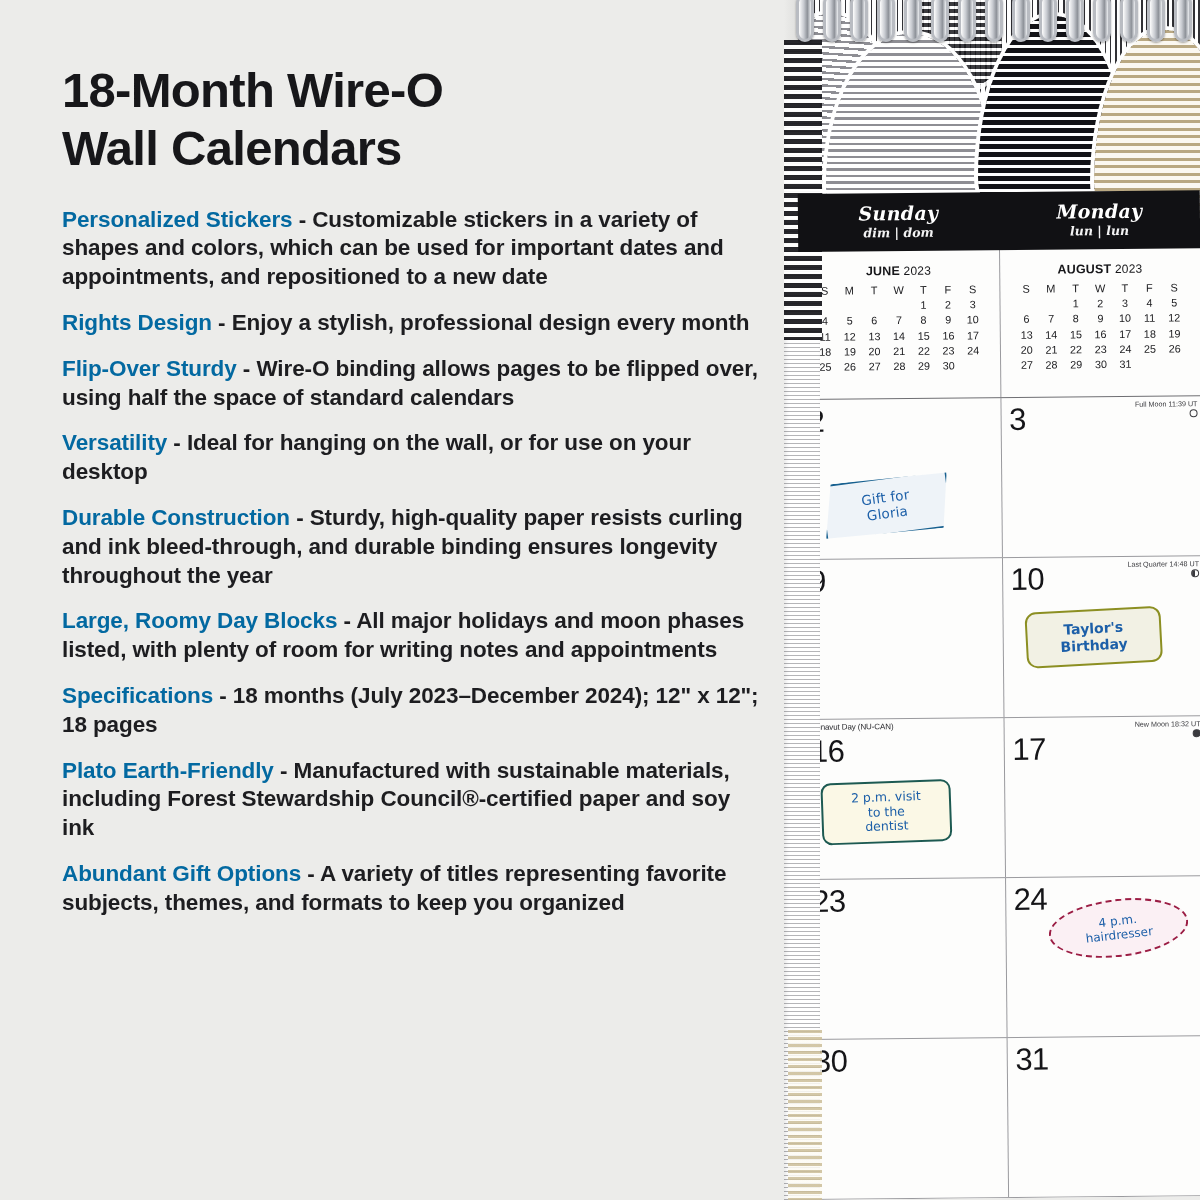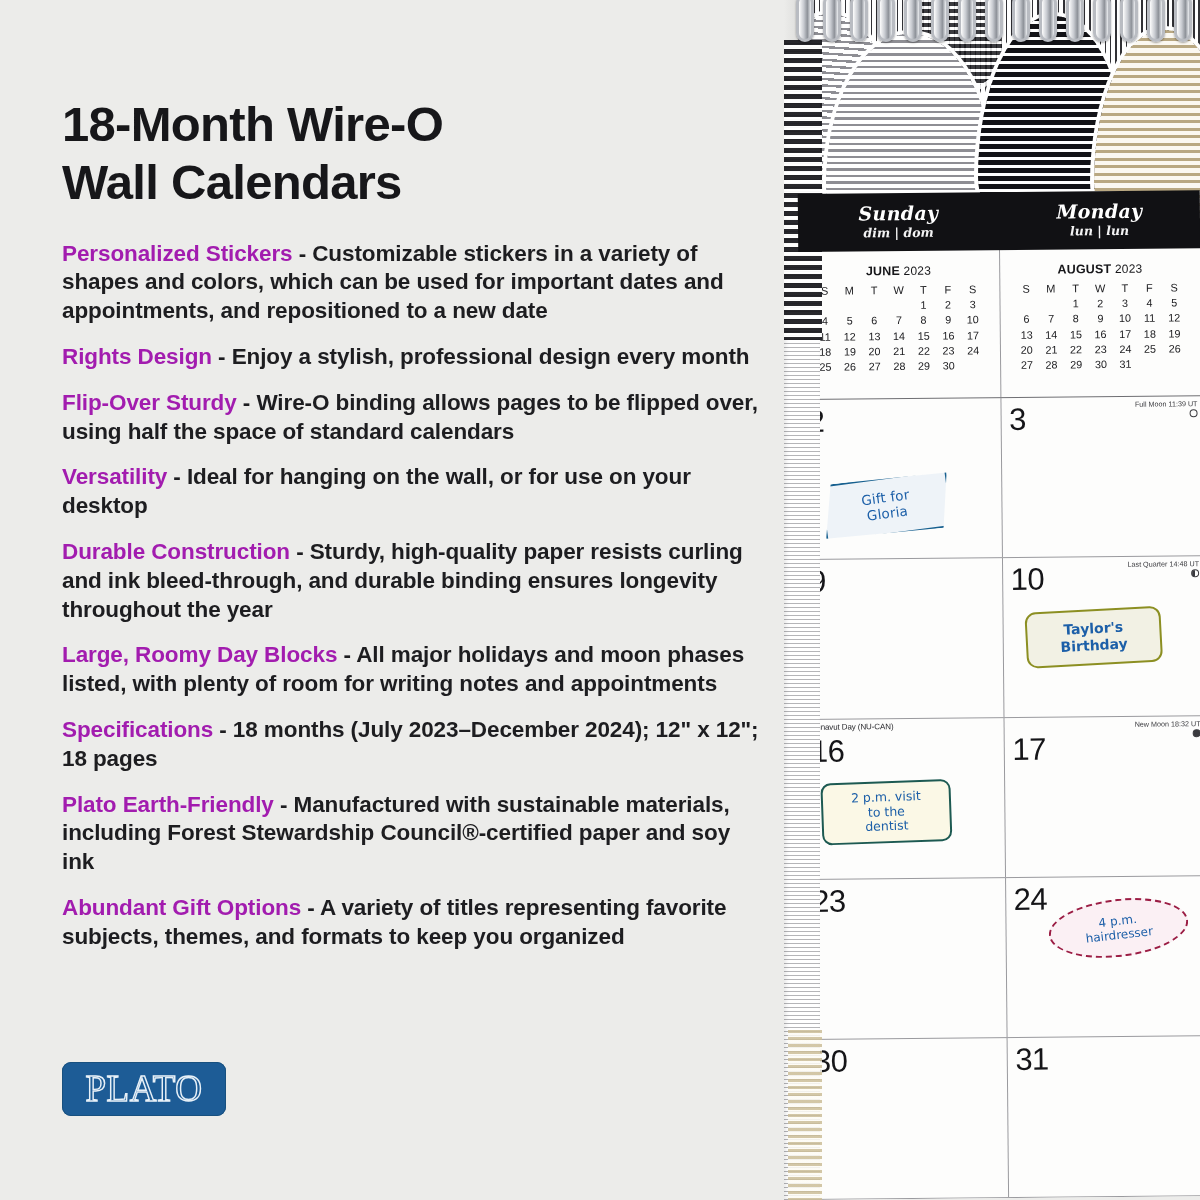--- a/index.html
+++ b/index.html
@@ -8,21 +8,21 @@
     font-family:"Liberation Sans", sans-serif;
     background:#ececea;
     position:relative;
     overflow:hidden;
   }
 
   
   #left-panel {
     position:absolute; left:0; top:0; width:800px; height:1200px;
     background:#ececea;
-    padding:96px 0 0 62px;
+    padding:62px 0 0 62px;
   }
 
   #page-title {
     font-size:49px;
     font-weight:bold;
     line-height:1.18;
     letter-spacing:-0.7px;
     color:#17171a;
     width:660px;
     white-space:pre-line;
@@ -30,21 +30,21 @@
 
   #feature-list { margin-top:28px; width:700px; }
 
   .feature-item {
     font-size:22.5px;
     line-height:1.28;
     color:#1d1d20;
     margin-bottom:17px;
     letter-spacing:-0.1px;
   }
-  .feature-term { font-weight:bold; color:#a21caf; }
+  .feature-term { font-weight:bold; color:#0369a1; }
   .feature-desc { font-weight:bold; }
 
   
   #brand-block { position:absolute; left:62px; top:1062px; }
 
   #plato-logo {
     width:164px; height:54px;
     background:#1d5c96;
     border-radius:9px;
     position:relative;
@@ -310,23 +310,20 @@
     <p class="feature-item">
       <span class="feature-term">Plato Earth-Friendly</span><span class="feature-desc"> - Manufactured with sustainable materials, including Forest Stewardship Council®-certified paper and soy ink</span>
     </p>
     <p class="feature-item">
       <span class="feature-term">Abundant Gift Options</span><span class="feature-desc"> - A variety of titles representing favorite subjects, themes, and formats to keep you organized</span>
     </p>
   </div>
 </div>
 
 <div id="brand-block">
-  <div id="plato-logo">
-    <span id="plato-logo-text">PLATO</span>
-  </div>
 </div>
 
 <div id="calendar-photo">
 
   <div id="photo-shadow"></div>
 
   <div id="cover-art">
     <div class="vline-bg"></div>
     <div class="leaf gray" id="leaf1"></div>
     <div class="leaf dark" id="leaf5"></div>

